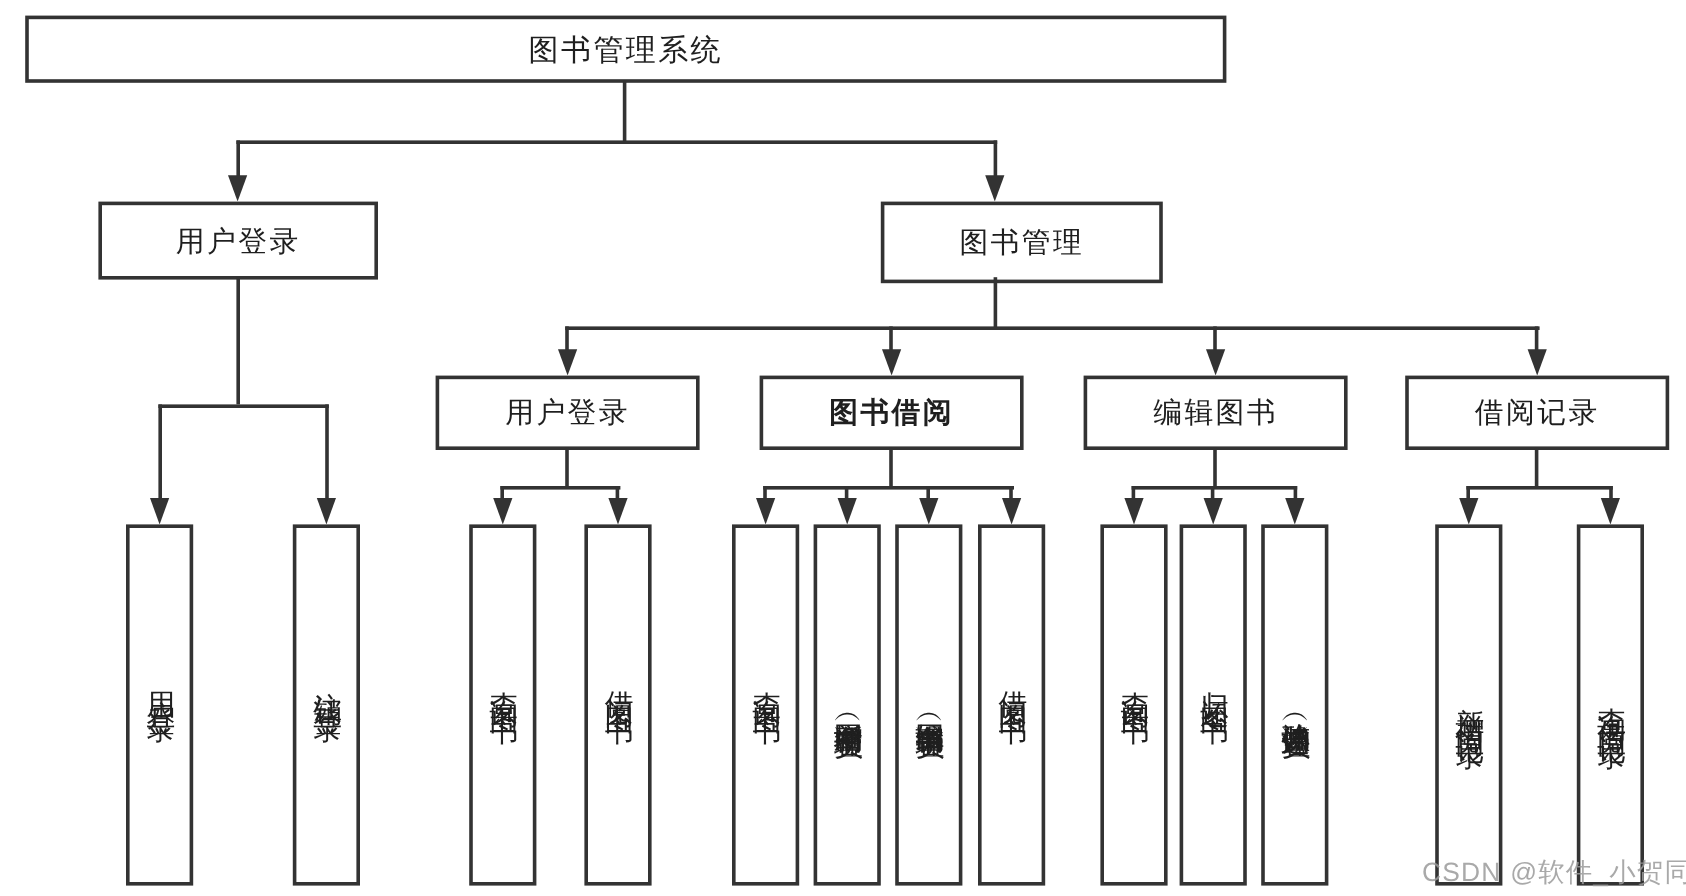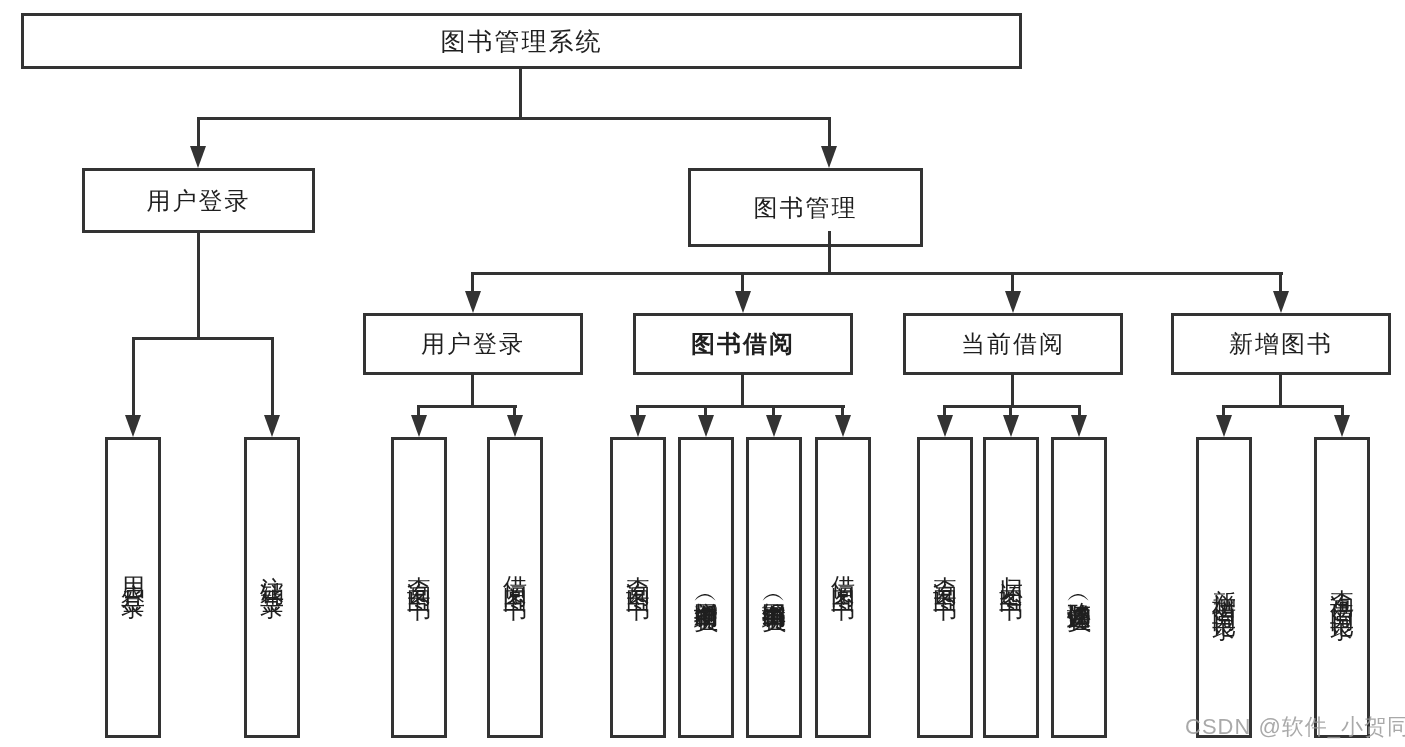--- a/index.html
+++ b/index.html
@@ -66,21 +66,21 @@
   <div class="ln" style="left:519px;top:68px;width:3px;height:52px;"></div>
   <div class="ln" style="left:197px;top:117px;width:634px;height:3px;"></div>
   <div class="ln" style="left:197px;top:117px;width:3px;height:31px;"></div>
   <div class="arr" style="left:190px;top:146px;"></div>
   <div class="ln" style="left:828px;top:117px;width:3px;height:31px;"></div>
   <div class="arr" style="left:821px;top:146px;"></div>
 
   <div class="box" style="left:82px;top:168px;width:233px;height:65px;">
     <span>用户登录</span>
   </div>
-  <div class="box" style="left:688px;top:168px;width:235px;height:79px;">
+  <div class="box" style="left:734px;top:168px;width:235px;height:68px;">
     <span>图书管理</span>
   </div>
 
   <div class="ln" style="left:197px;top:231px;width:3px;height:106px;"></div>
   <div class="ln" style="left:132px;top:337px;width:142px;height:3px;"></div>
   <div class="ln" style="left:132px;top:337px;width:3px;height:80px;"></div>
   <div class="arr" style="left:125px;top:415px;"></div>
   <div class="ln" style="left:271px;top:337px;width:3px;height:80px;"></div>
   <div class="arr" style="left:264px;top:415px;"></div>
 
@@ -95,24 +95,24 @@
   <div class="ln" style="left:1279px;top:272px;width:3px;height:22px;"></div>
   <div class="arr" style="left:1273px;top:291px;"></div>
 
   <div class="box" style="left:363px;top:313px;width:220px;height:62px;">
     <span>用户登录</span>
   </div>
   <div class="box" style="left:633px;top:313px;width:220px;height:62px;font-weight:bold;">
     <span>图书借阅</span>
   </div>
   <div class="box" style="left:903px;top:313px;width:220px;height:62px;">
-    <span>当前借阅</span>
+    <span>编辑图书</span>
   </div>
   <div class="box" style="left:1171px;top:313px;width:220px;height:62px;">
-    <span>新增图书</span>
+    <span>借阅记录</span>
   </div>
 
   <div class="ln" style="left:471px;top:373px;width:3px;height:34px;"></div>
   <div class="ln" style="left:417px;top:405px;width:100px;height:3px;"></div>
   <div class="ln" style="left:417px;top:405px;width:3px;height:12px;"></div>
   <div class="arr" style="left:411px;top:415px;"></div>
   <div class="ln" style="left:513px;top:405px;width:3px;height:12px;"></div>
   <div class="arr" style="left:507px;top:415px;"></div>
 
   <div class="ln" style="left:741px;top:373px;width:3px;height:34px;"></div>

